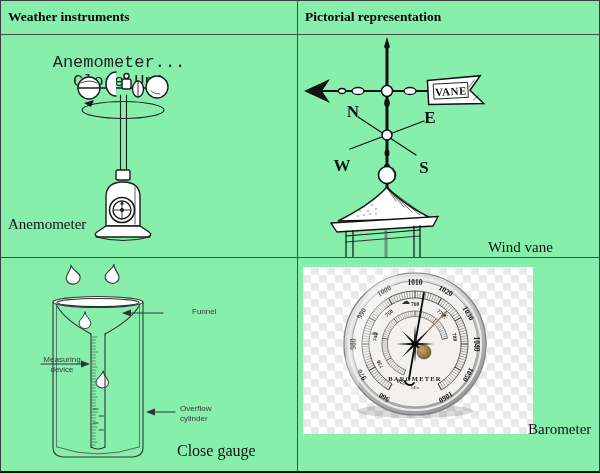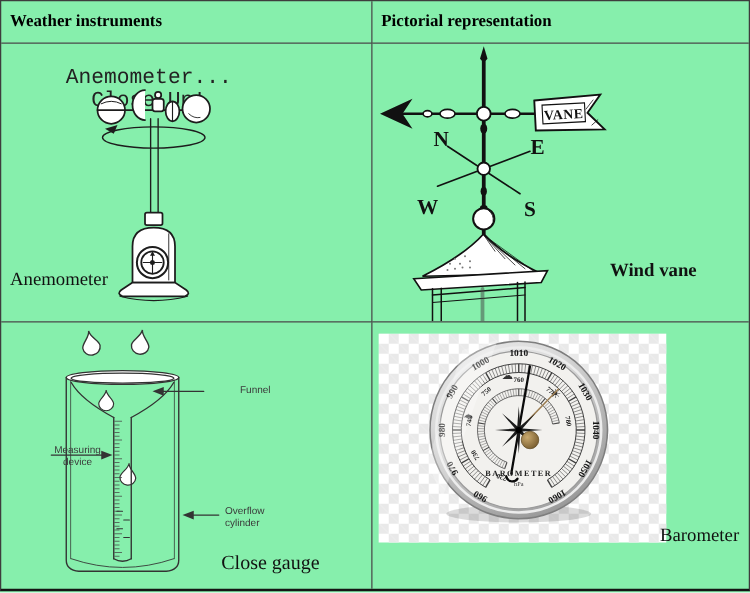--- a/index.html
+++ b/index.html
@@ -142,21 +142,21 @@
             <line x1="48" y1="196" x2="48" y2="222"></line>
             <line x1="55" y1="195.5" x2="55" y2="222"></line>
             <line x1="116" y1="191" x2="116" y2="222"></line>
             <line x1="122" y1="190.5" x2="122" y2="222"></line>
             <line x1="48" y1="201" x2="122" y2="195"></line>
             <line x1="48" y1="207" x2="122" y2="201" stroke-width="0.8"></line>
             <line x1="88" y1="196" x2="88" y2="222" stroke="#444" stroke-width="3" opacity="0.5"></line>
           </g>
         </g>
       </svg>
-      <div class="seriflabel" style="left:190px;top:174px;font-weight:bold;">Wind vane</div>
+      <div class="seriflabel" style="left:190px;top:204px;">Wind vane</div>
     </div>
 
     <div class="cell b-r">
       <svg width="296" height="211" viewBox="0 0 296 211">
         <defs>
           <path id="drop" d="M7,0 C7,5 0,9 0,13 a7,6.5 0 0 0 14,0 C14,9 7,5 7,0 Z"></path>
         </defs>
         <g fill="none" stroke="#333" stroke-width="1.1" stroke-linecap="round">
 
           <g fill="#fff">

